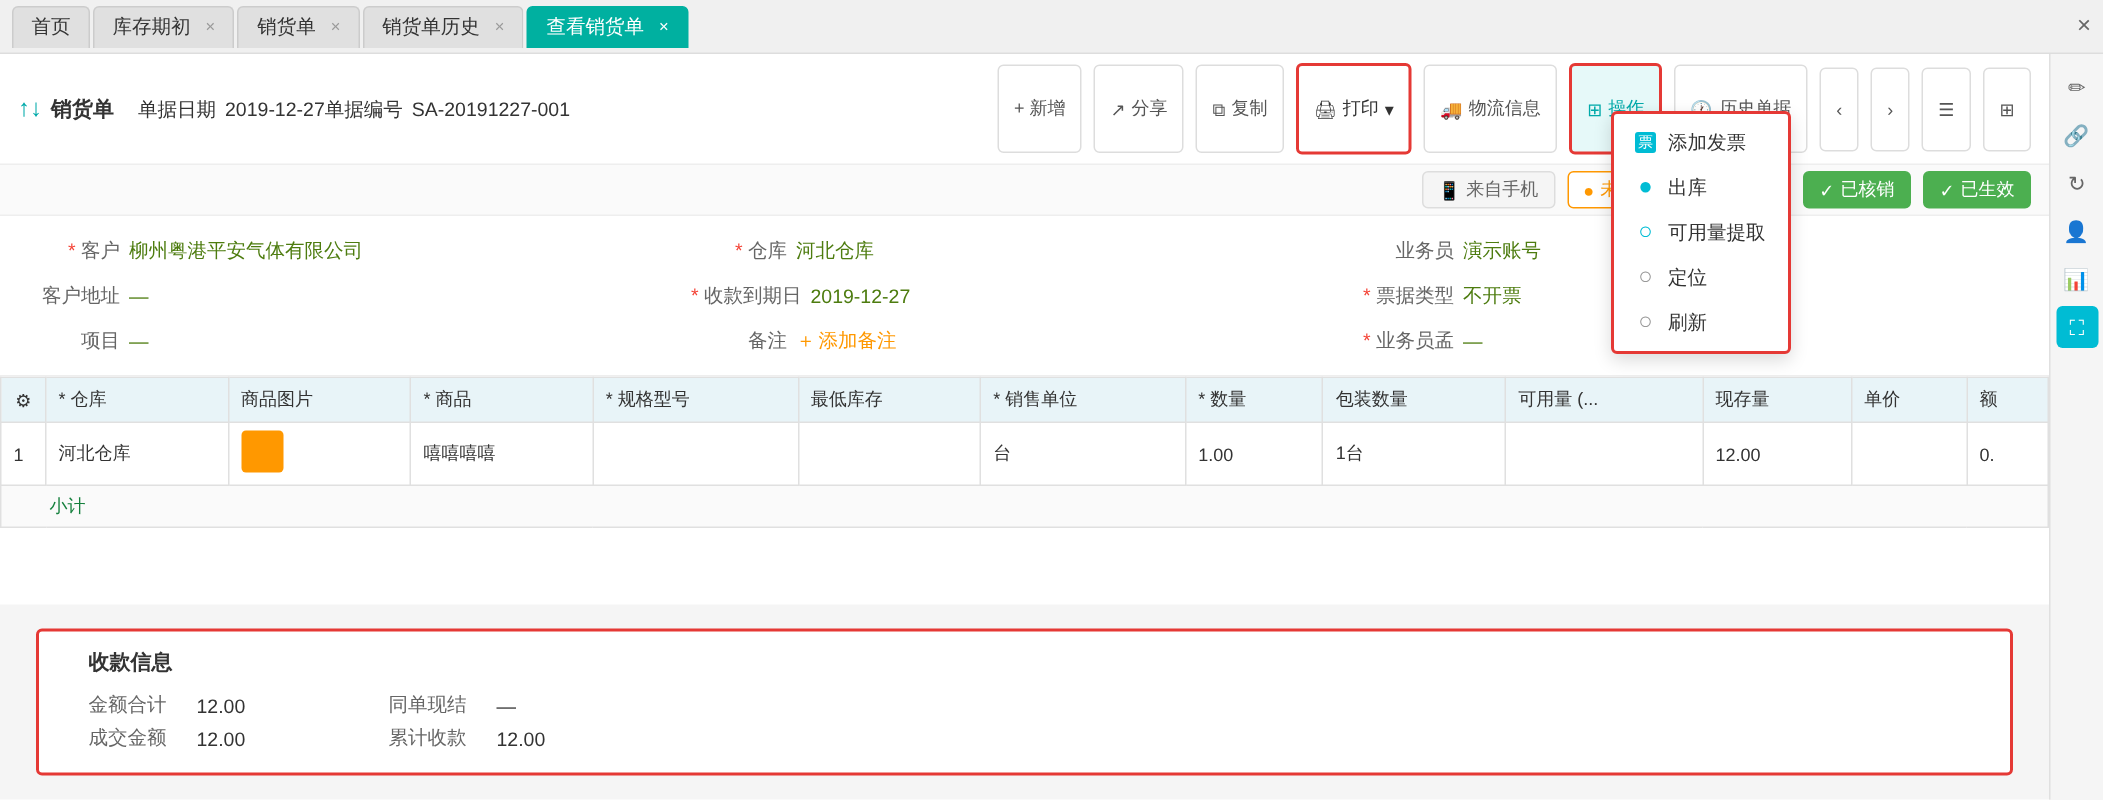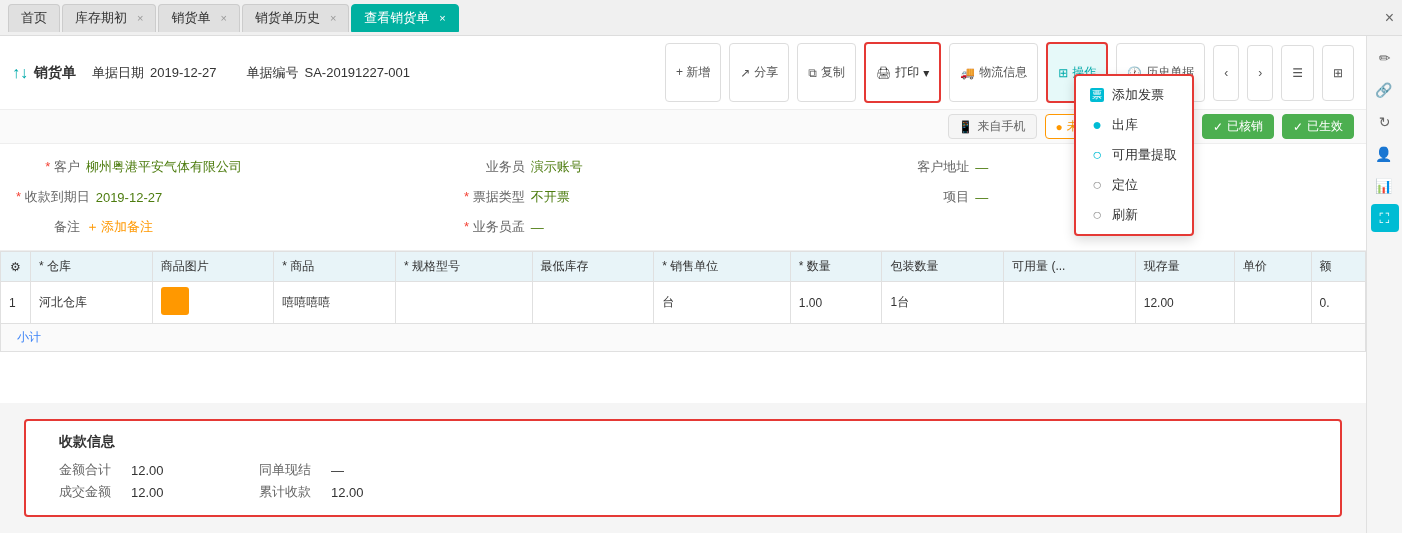--- a/index.html
+++ b/index.html
@@ -20,21 +20,21 @@
 
     
     .main { background: #fff; display: flex; flex-direction: column; height: calc(533px - 36px); }
 
     
     .doc-header {
       display: flex; align-items: center; padding: 6px 12px; border-bottom: 1px solid #eee; background: #fff; gap: 16px;
     }
     .doc-title { display: flex; align-items: center; gap: 6px; font-size: 14px; font-weight: bold; color: #333; }
     .doc-title-icon { color: #00aaaa; font-size: 16px; }
-    .doc-meta { display: flex; align-items: center; gap: 30px; flex: 1; font-size: 13px; }
+    .doc-meta { display: flex; align-items: center; gap: 0; flex: 1; font-size: 13px; }
     .doc-meta-item { display: flex; align-items: center; gap: 6px; }
 
     
     .toolbar {
       display: flex; align-items: center; gap: 8px; margin-left: auto; position: relative;
     }
     .toolbar-btn {
       display: flex; align-items: center; gap: 4px; padding: 20px 10px; border: 1px solid #ddd; border-radius: 4px; cursor: pointer; background: #fff; font-size: 12px; color: #555;
     }
     .toolbar-btn.print-active { border: 2px solid #e53935; background: #fff; color: #333; }
@@ -229,20 +229,24 @@
           <span>✓</span>
           <span>已生效</span>
         </button>
       </div>
     </div>
 
     <div class="form-area">
       <div class="form-row">
         <span class="form-label required">客户</span>
         <span class="form-value">柳州粤港平安气体有限公司</span>
+      </div>
+      <div class="form-row">
+        <span class="form-label required">仓库</span>
+        <span class="form-value">河北仓库</span>
       </div>
       <div class="form-row">
         <span class="form-label">业务员</span>
         <span class="form-value">演示账号</span>
       </div>
       <div class="form-row">
         <span class="form-label">客户地址</span>
         <span class="form-value">—</span>
       </div>
       <div class="form-row">
@@ -301,21 +305,21 @@
             <td></td>
             <td><span>台</span></td>
             <td><span>1.00</span></td>
             <td><span>1台</span></td>
             <td></td>
             <td><span>12.00</span></td>
             <td></td>
             <td><span>0.</span></td>
           </tr>
           <tr class="subtotal">
-            <td colspan="13" style="color:#3b82f6; padding-left:16px;"><span>小计</span></td>
+            <td colspan="13" style="color:#15803d; padding-left:32px;"><span>小计</span></td>
           </tr>
         </tbody>
       </table>
     </div>
 
     <div style="padding: 8px 12px; background: #f5f5f5;">
       <div class="bottom-info">
         <div class="bottom-info-title">收款信息</div>
         <div class="bottom-info-grid">
           <div>

